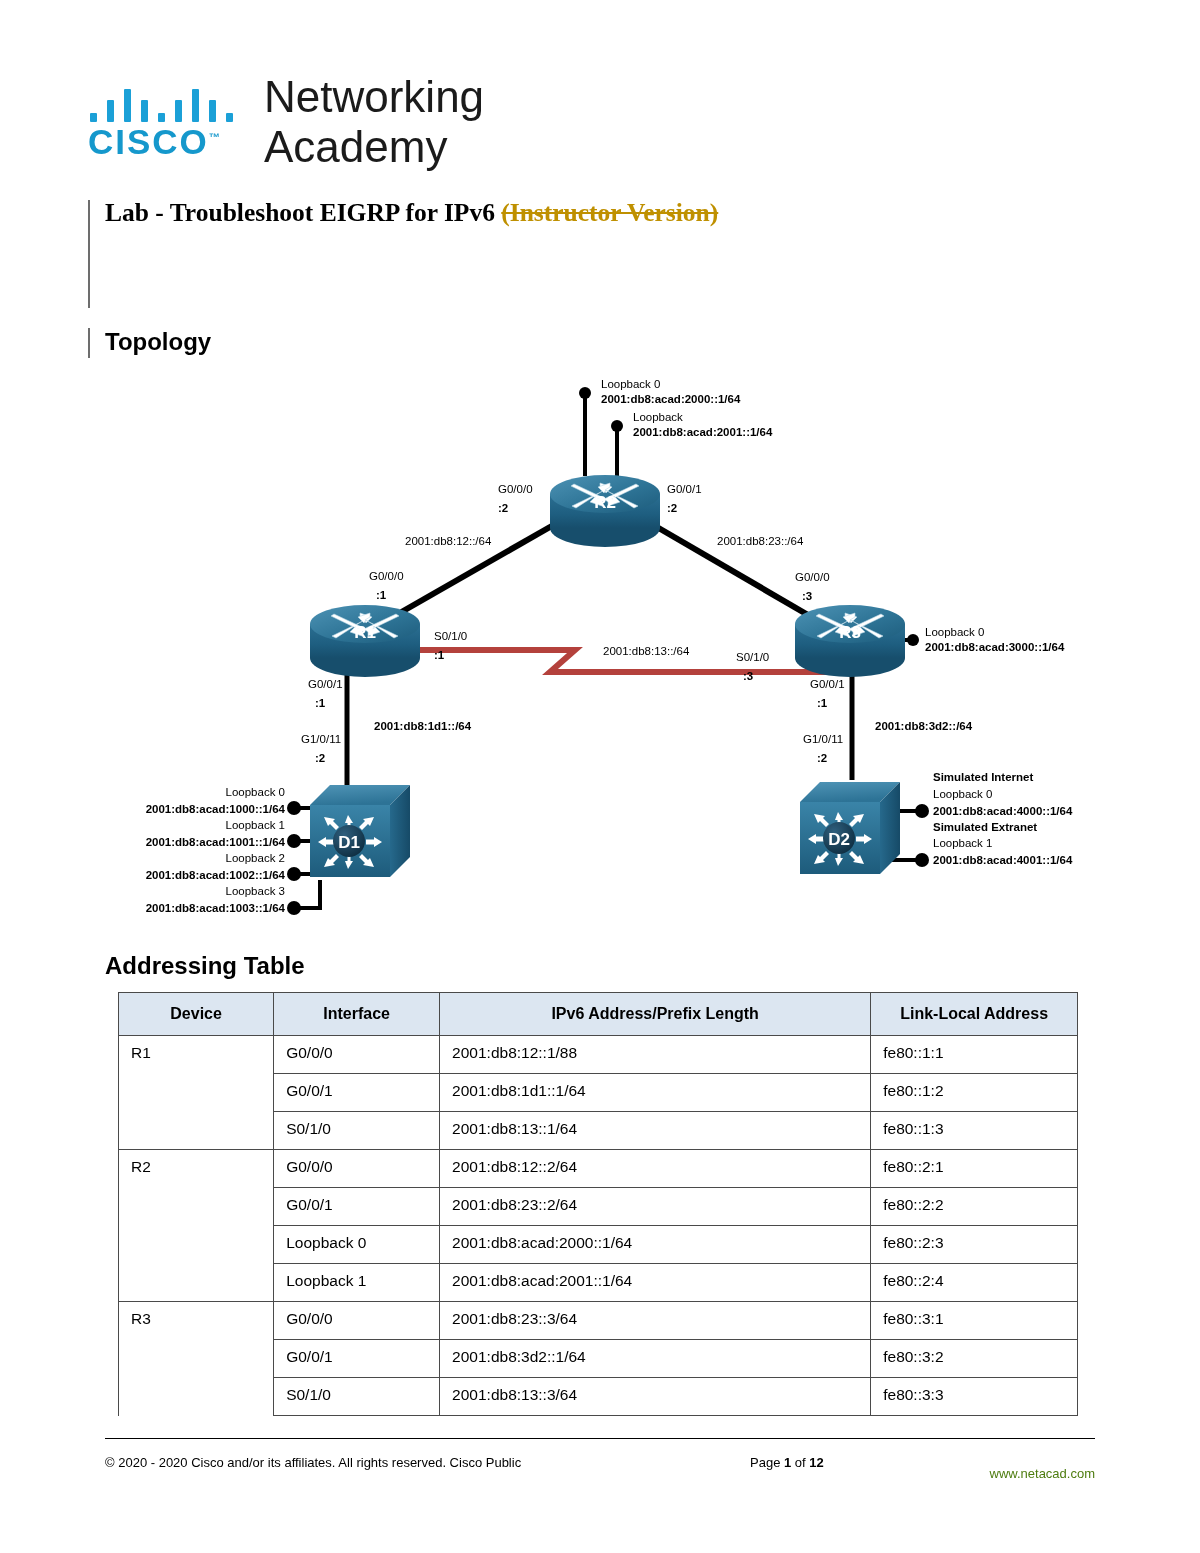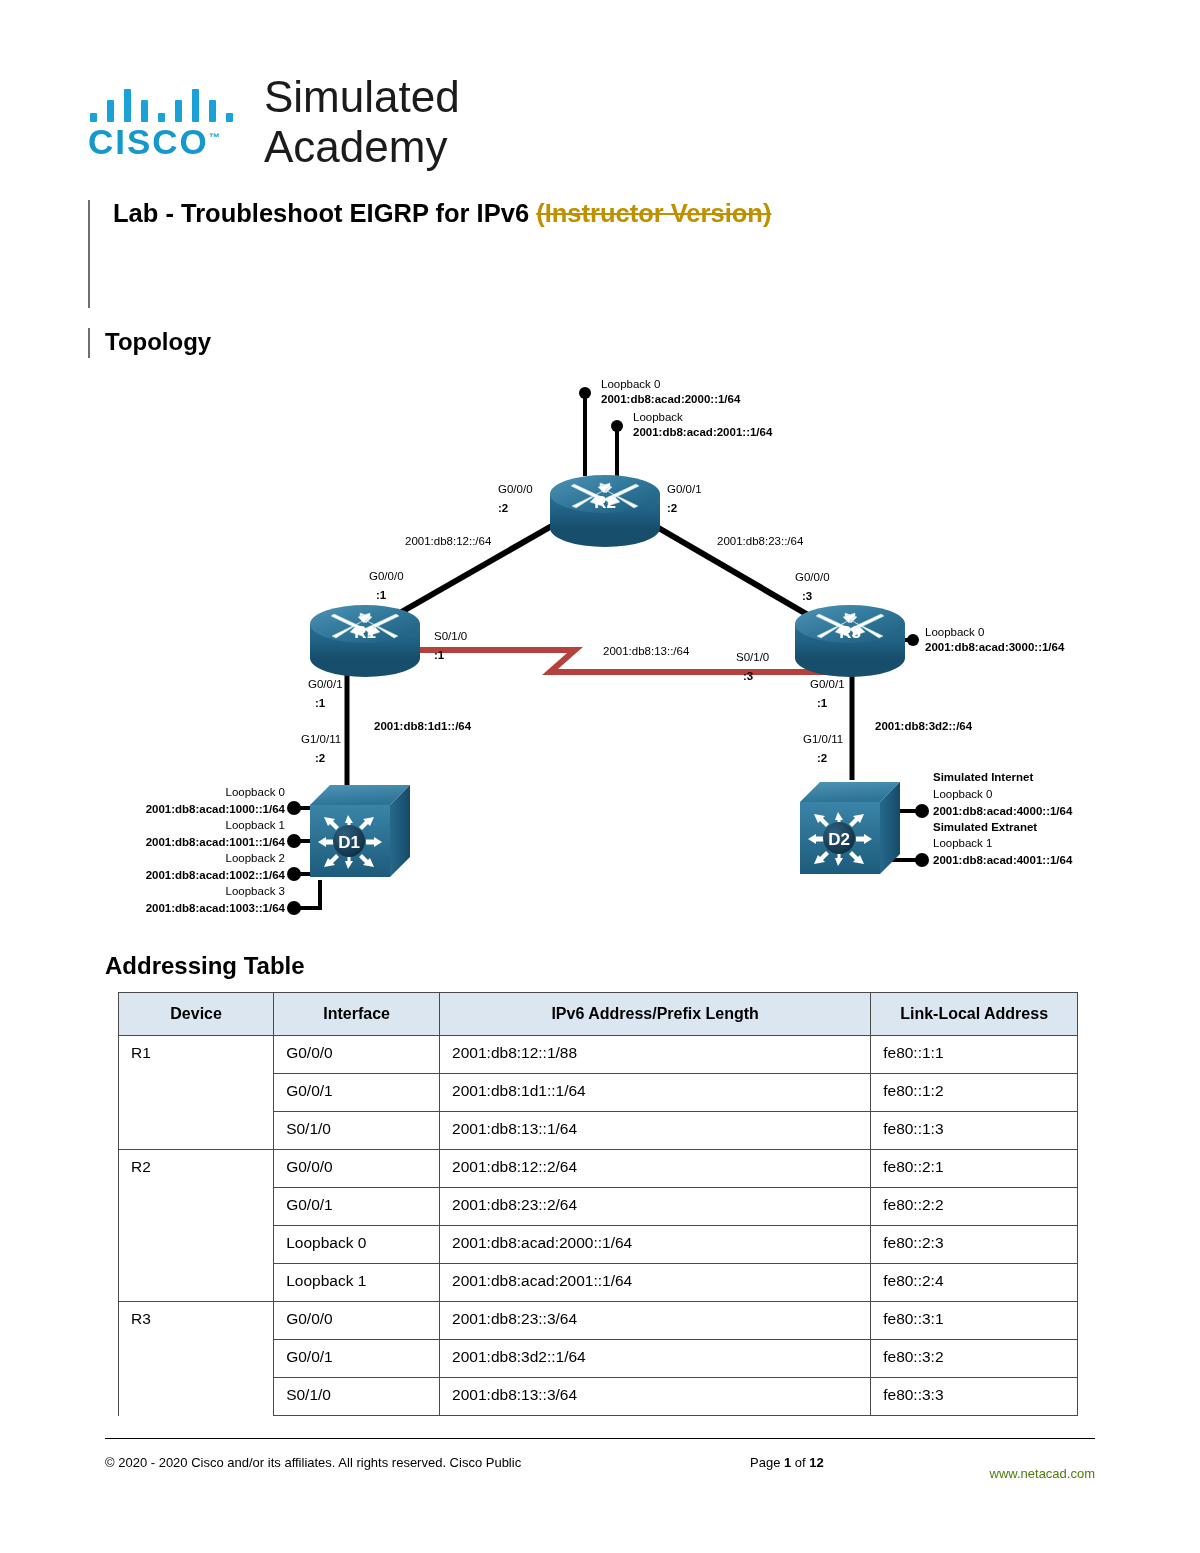--- a/index.html
+++ b/index.html
@@ -48,22 +48,23 @@
   
   .changebar {
     position: absolute;
     width: 2px;
     background: #6d6d6d;
   }
 
   
   .title-block {
     position: absolute;
-    left: 113px; top: 196px;
+    left: 105px; top: 196px;
     width: 1000px;
+    font-family: Liberation Serif, serif;
   }
   .lab-title {
     font-size: 25.5px;
     font-weight: bold;
     line-height: 34px;
     color: #000;
     margin: 0;
   }
   .instr-version {
     color: #bf9000;
@@ -156,21 +157,21 @@
     <span style="left:34px;  height:33px;"></span>
     <span style="left:51px;  height:22px;"></span>
     <span style="left:68px;  height:9px;"></span>
     <span style="left:85px;  height:22px;"></span>
     <span style="left:102px; height:33px;"></span>
     <span style="left:119px; height:22px;"></span>
     <span style="left:136px; height:9px;"></span>
   </div>
   <div class="logo-cisco"><span>CISCO</span><span class="logo-tm">™</span></div>
   <div class="logo-words">
-    <div>Simulated</div>
+    <div>Networking</div>
     <div>Academy</div>
   </div>
 </div>
 
 <div class="changebar" style="left:88px; top:200px; height:108px;"></div>
 <div class="changebar" style="left:88px; top:328px; height:30px;"></div>
 
 <div class="title-block">
   <h1 class="lab-title">
     <span>Lab - Troubleshoot EIGRP for IPv6</span>

